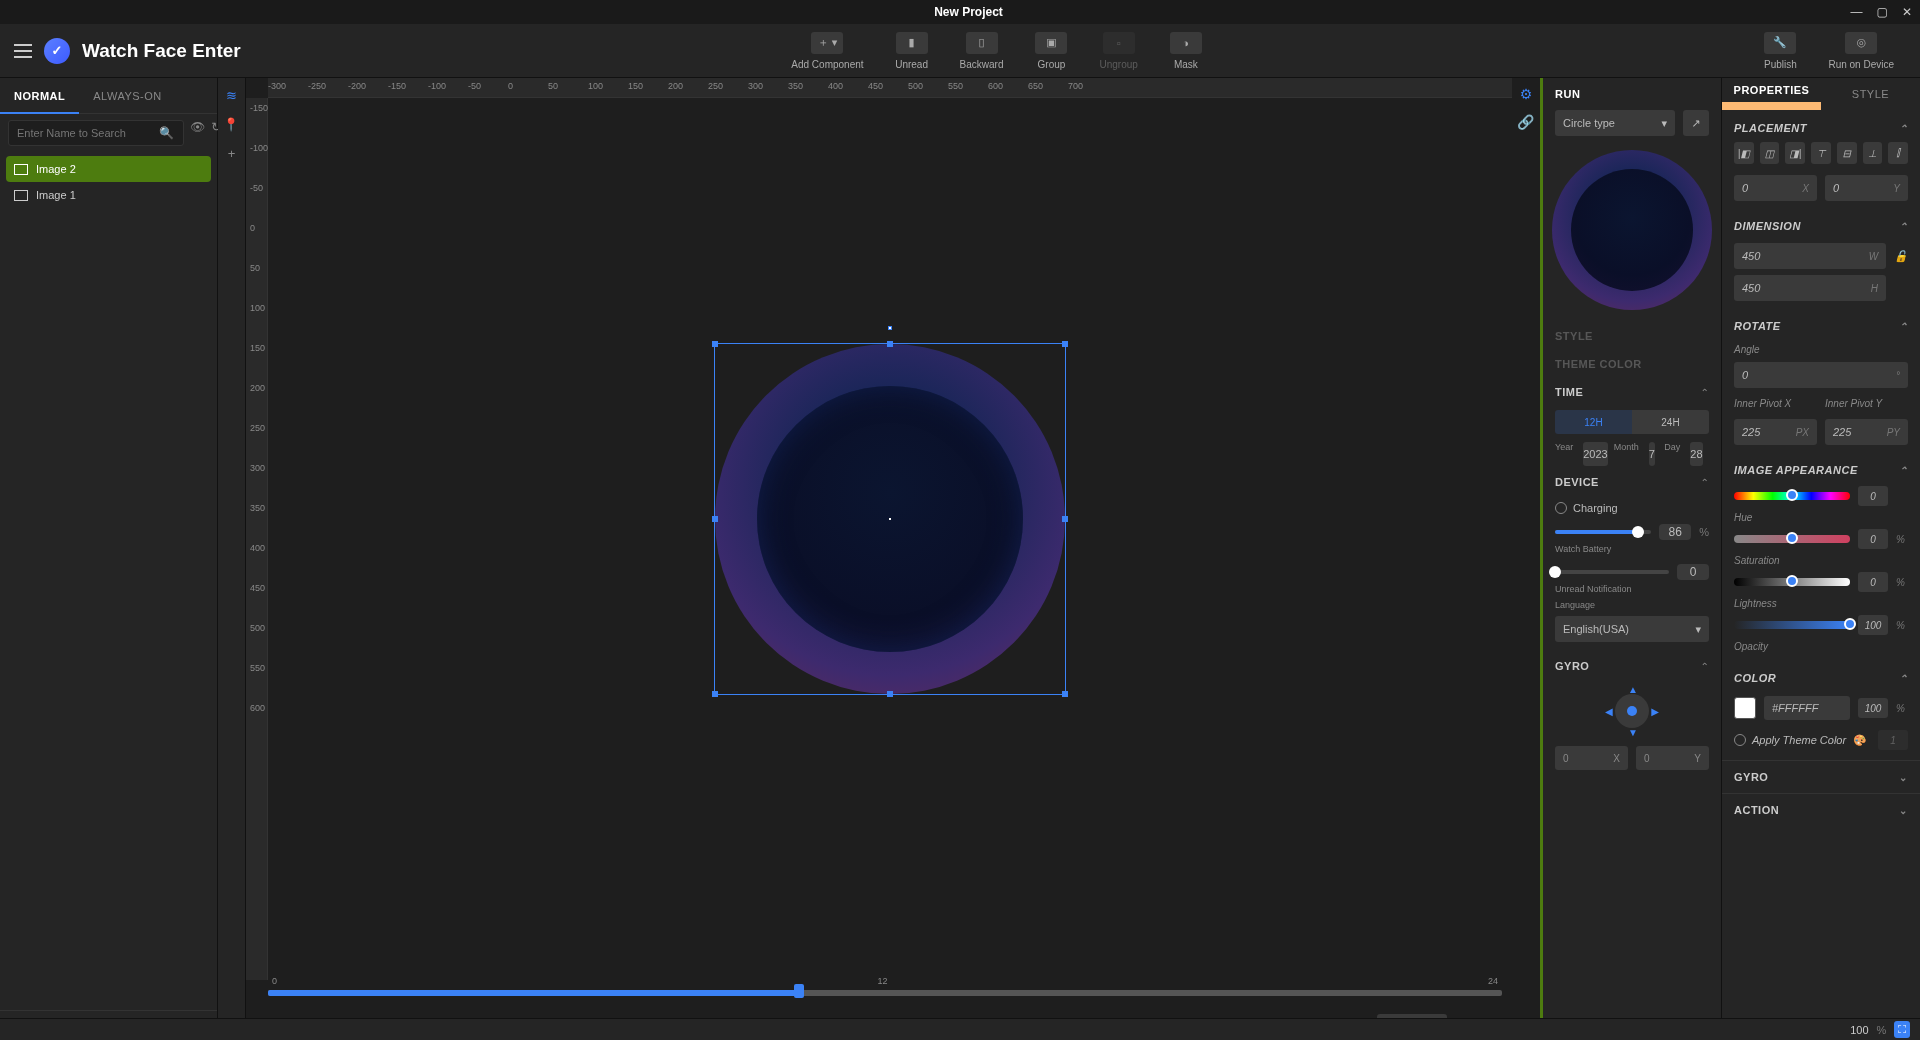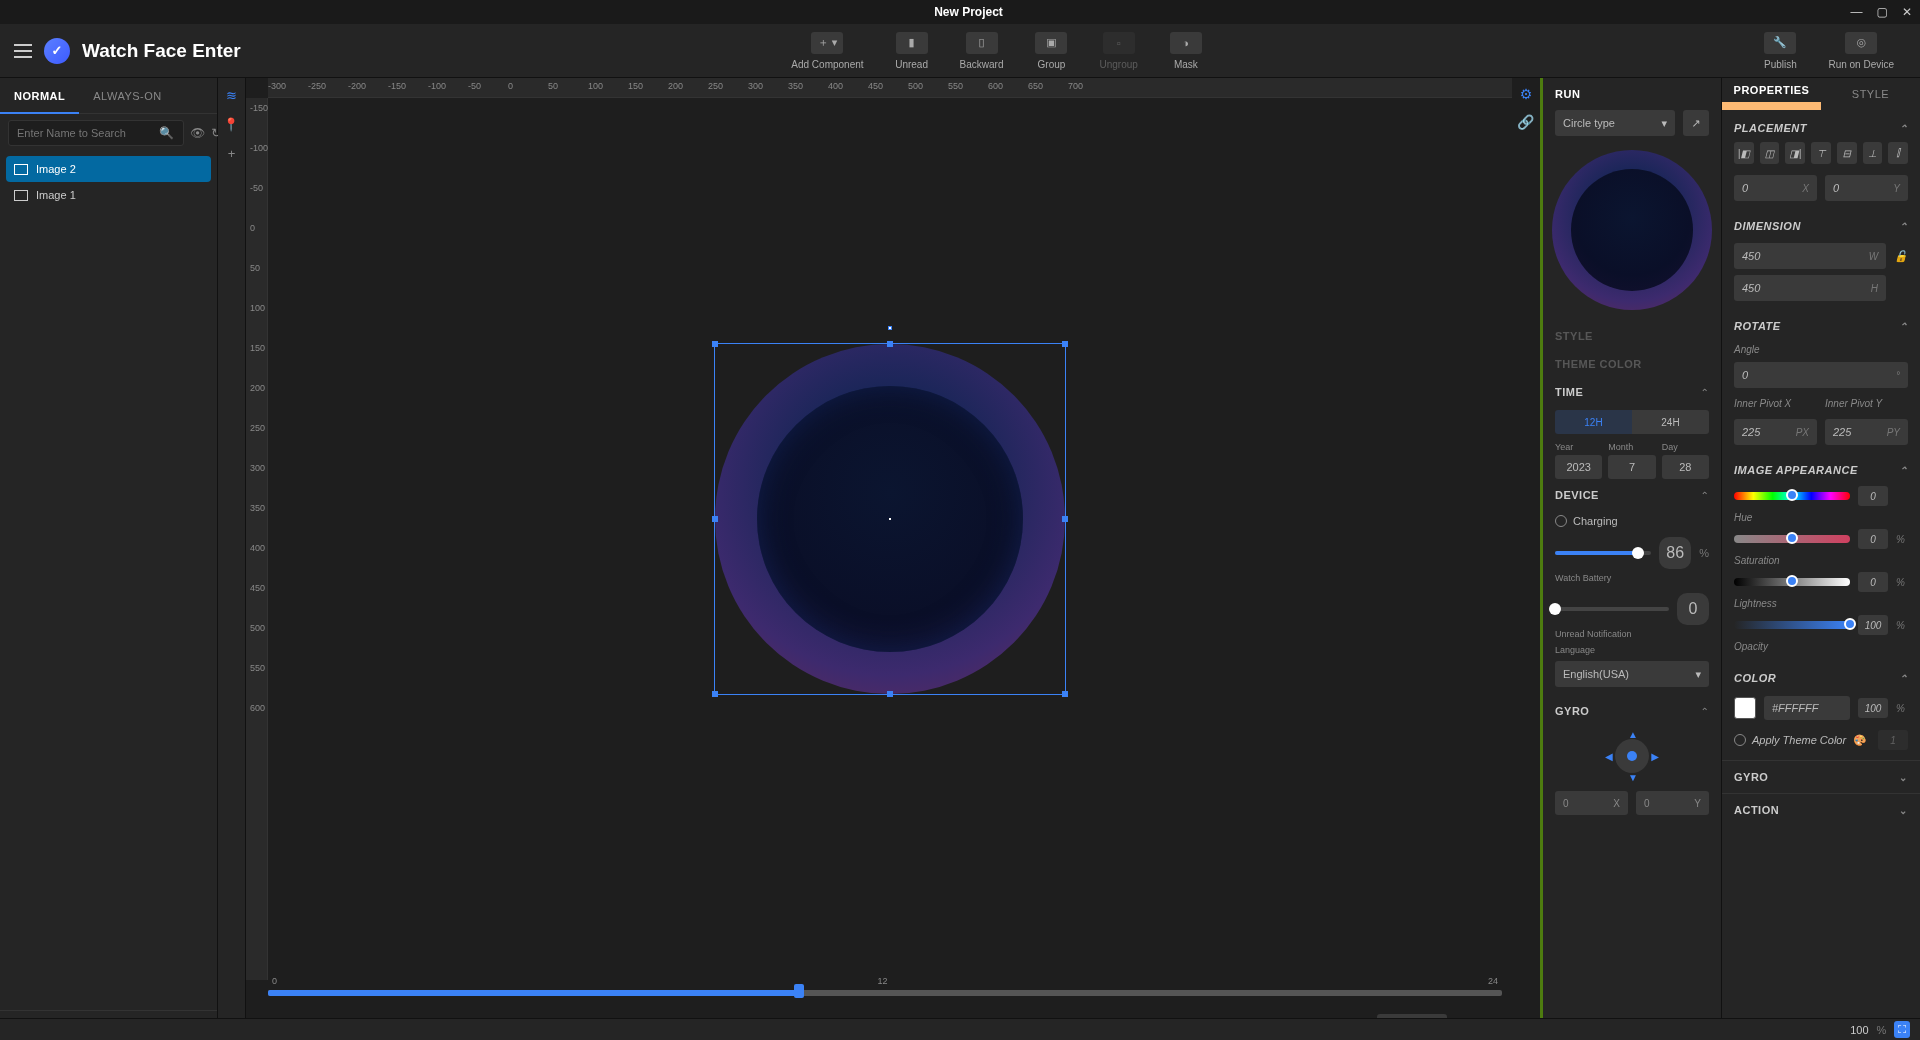--- a/index.html
+++ b/index.html
@@ -19,27 +19,27 @@
 .tool-btn .ticon { width:32px; height:22px; background:#3a3a3a; border-radius:3px; display:flex; align-items:center; justify-content:center; }
 .tool-btn.disabled { opacity:0.4; }
 .tool-btn span.lbl { font-size:10px; white-space:nowrap; }
 .header-right { display:flex; gap:14px; padding-right:18px; }
 
 .app-body { display:flex; height:calc(100vh - 78px); }
 .left-panel { width:218px; background:#252525; display:flex; flex-direction:column; border-right:1px solid #111;}
 .mode-tabs { display:flex; height:36px; align-items:center; border-bottom:1px solid #333; }
 .mode-tab { flex:0 0 auto; padding:0 14px; height:36px; line-height:36px; font-size:11px; letter-spacing:0.5px; cursor:pointer; color:#888; }
 .mode-tab.active { color:#fff; border-bottom:2px solid #3b82f6; font-weight:600;}
-.search-row { display:flex; align-items:center; padding:6px 8px; gap:6px; }
+.search-row { display:flex; align-items:flex-start; padding:6px 8px; gap:6px; }
 .search-box { flex:1; background:#1e1e1e; border:1px solid #333; border-radius:3px; height:26px; display:flex; align-items:center; padding:0 8px; }
 .search-box input { flex:1; background:transparent; border:none; outline:none; color:#ccc; font-size:11px; }
 .eye-icon, .small-icon { width:16px; color:#888; cursor:pointer; font-size:12px; }
 .layer-list { flex:1; padding:4px 6px; }
 .layer-item { display:flex; align-items:center; gap:8px; height:26px; padding:0 8px; border-radius:4px; cursor:pointer; color:#ccc; }
-.layer-item.selected { background:#0369a1; color:#fff; }
+.layer-item.selected { background:#4d7c0f; color:#fff; }
 .layer-icon { width:14px; height:11px; border:1px solid currentColor; }
 .left-footer { display:flex; justify-content:space-between; padding:8px 12px; color:#888; border-top:1px solid #333;}
 
 .slim-tools { width:28px; background:#252525; display:flex; flex-direction:column; align-items:center; gap:14px; padding-top:10px; border-right:1px solid #111;}
 .slim-tools .sicon { color:#888; cursor:pointer; font-size:13px; }
 .slim-tools .sicon.active { color:#3b82f6; }
 
 .canvas-area { flex:1; background:#1e1e1e; display:flex; flex-direction:column; position:relative; }
 .ruler-h { height:20px; background:#2a2a2a; display:flex; color:#888; font-size:9px; position:relative; overflow:hidden; margin-left:22px; border-bottom:1px solid #333;}
 .ruler-h .tick { position:absolute; top:3px; }
@@ -82,30 +82,30 @@
 .section-label.dim { opacity:0.5;}
 .sec-header { display:flex; justify-content:space-between; align-items:center; padding:8px 12px; cursor:pointer;}
 .sec-header span:first-child { color:#ccc; font-weight:600; letter-spacing:0.5px; font-size:11px;}
 .chev { color:#888; font-size:10px;}
 .toggle-row { display:flex; gap:0; padding:4px 12px;}
 .toggle-btn { flex:1; height:24px; display:flex; align-items:center; justify-content:center; background:#3a3a3a; cursor:pointer; font-size:10px;}
 .toggle-btn.active { color:#3b82f6; background:#2a3548;}
 .toggle-btn:first-child { border-radius:3px 0 0 3px;}
 .toggle-btn:last-child { border-radius:0 3px 3px 0;}
 .date-row { display:flex; gap:6px; padding:4px 12px 2px;}
-.date-col { flex:1; display:flex; flex-direction:column; gap:3px;}
+.date-col { flex:1; display:flex; flex-direction:row; gap:10px;}
 .date-col label { font-size:9px; color:#888;}
 .date-col .val { background:#3a3a3a; height:24px; border-radius:3px; display:flex; align-items:center; justify-content:center; font-size:11px;}
 .radio-row { display:flex; align-items:center; gap:6px; padding:6px 12px; color:#bbb;}
 .radio-circle { width:12px; height:12px; border:1.5px solid #888; border-radius:50%;}
 .slider-row { display:flex; align-items:center; gap:8px; padding:4px 12px;}
 .slider-track { flex:1; height:4px; background:#444; border-radius:2px; position:relative;}
 .slider-fill { position:absolute; height:100%; background:#3b82f6; border-radius:2px;}
 .slider-knob { position:absolute; width:12px; height:12px; background:#fff; border-radius:50%; top:-4px; margin-left:-6px;}
-.slider-val { width:32px; background:#3a3a3a; height:32px; border-radius:10px; display:flex; align-items:center; justify-content:center; font-size:16px;}
+.slider-val { width:32px; background:#3a3a3a; height:16px; border-radius:4px; display:flex; align-items:center; justify-content:center; font-size:12px;}
 .sub-label { font-size:9px; color:#888; padding:0 12px 6px;}
 .gyro-disc { width:50px; height:50px; margin:6px auto; position:relative;}
 .gyro-disc .gring { position:absolute; inset:8px; border-radius:50%; background:#3a3a3a;}
 .gyro-disc .gcenter { position:absolute; left:50%; top:50%; width:10px; height:10px; margin:-5px; border-radius:50%; background:#3b82f6;}
 .gyro-disc .garrow { position:absolute; color:#3b82f6; font-size:10px;}
 .gyro-xy { display:flex; gap:8px; padding:4px 12px 10px;}
 .gyro-xy .gval { flex:1; background:#3a3a3a; height:24px; border-radius:3px; display:flex; align-items:center; padding:0 8px; justify-content:space-between; font-size:10px; color:#888;}
 
 .props-panel { width:198px; background:#252525; display:flex; flex-direction:column; overflow-y:auto;}
 .props-tabs { display:flex; height:32px;}

